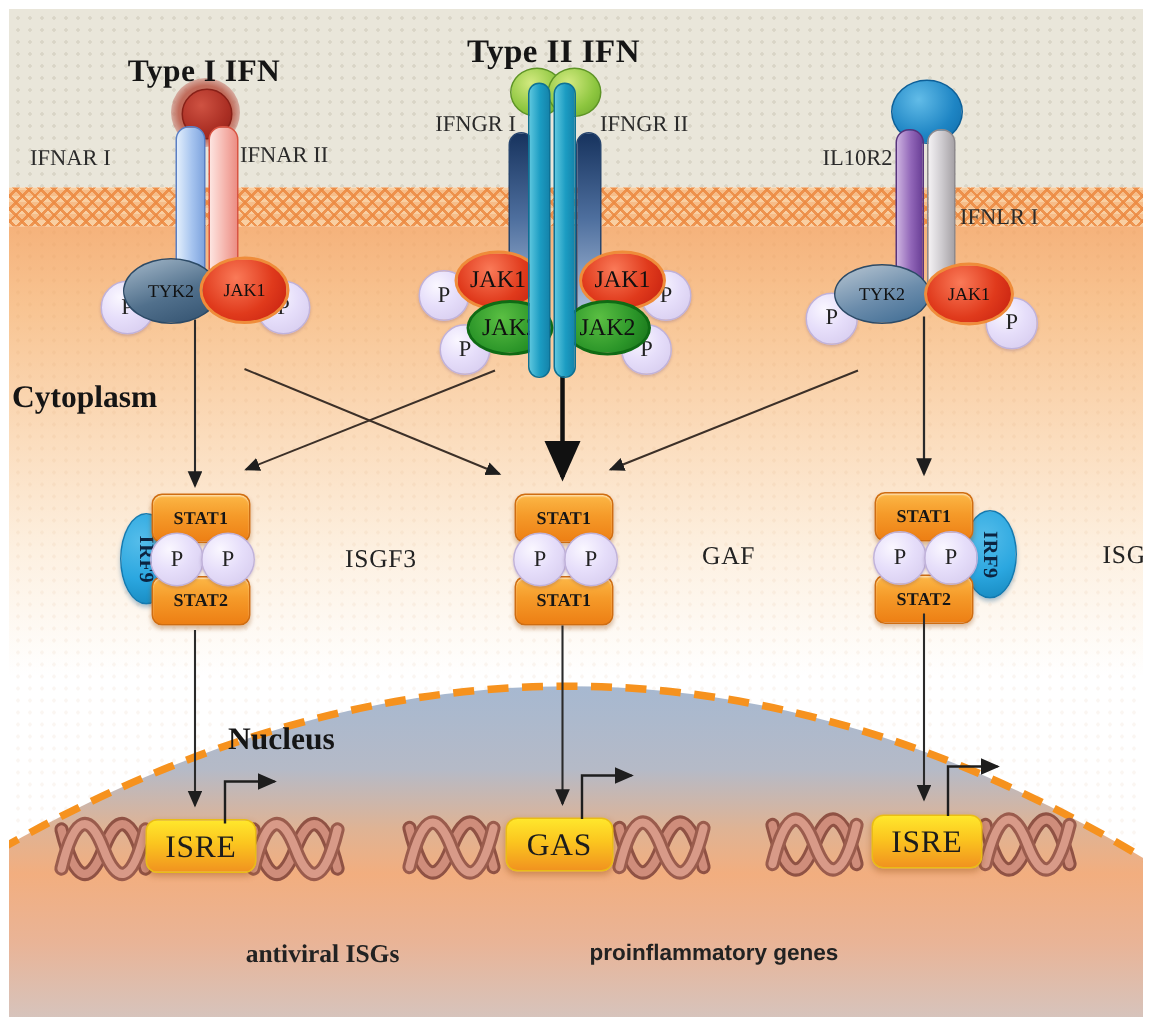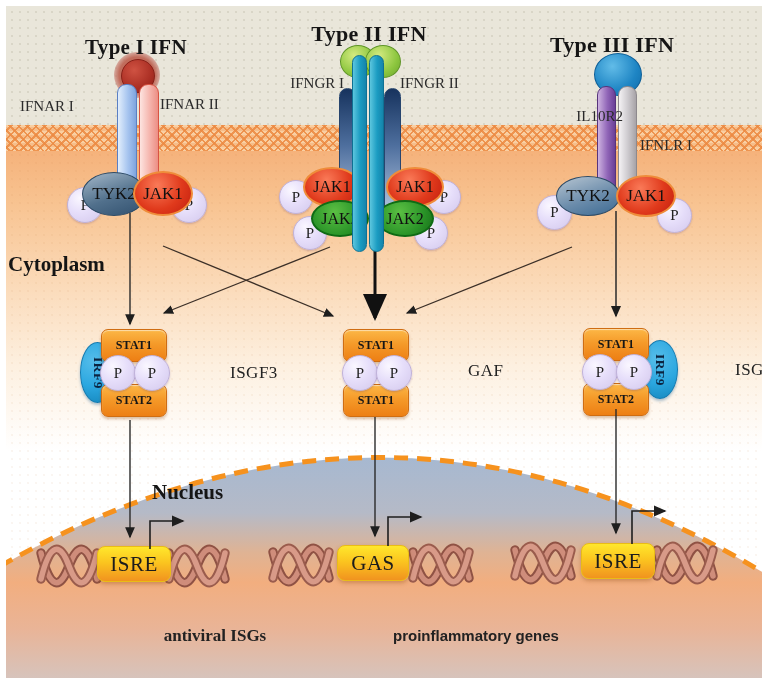--- a/index.html
+++ b/index.html
@@ -26,21 +26,21 @@
   svg.overlay{position:absolute;left:0;top:0;z-index:6;}
   
   .title{font-weight:bold;font-size:21px;letter-spacing:.3px;text-align:center;z-index:9;color:#151515;}
   .rlabel{font-size:15px;z-index:9;color:#2a2a2a;white-space:nowrap;}
   .biglabel{font-weight:bold;font-size:21px;z-index:9;color:#151515;}
   .taglabel{font-size:17px;letter-spacing:.5px;z-index:9;color:#222;white-space:nowrap;margin-left:48px;}
   .outlabel{font-weight:bold;z-index:9;color:#222;white-space:nowrap;}
   
   .bar{border-radius:9px 9px 5px 5px;z-index:5;}
   .ellip{border-radius:50%;display:flex;align-items:center;justify-content:center;z-index:6;
-    font-size:17px;color:#101010;}
+    font-size:12px;color:#101010;}
   .pcirc{border-radius:50%;display:flex;align-items:center;justify-content:center;z-index:5;
     width:34px;height:34px;font-size:15px;color:#222;
     background:radial-gradient(circle at 35% 30%,#faf7ff 0%,#e6defa 45%,#d3c8ec 100%);
     border:1px solid #c0b2da;box-shadow:0 1px 2px rgba(90,60,120,.25);}
   .statbox{width:64px;height:31px;border-radius:7px;z-index:5;display:flex;align-items:center;justify-content:center;
     background:linear-gradient(180deg,#fcb746 0%,#f59a29 45%,#ed7f14 100%);
     border:1.5px solid #cf6d12;box-shadow:0 2px 3px rgba(150,75,10,.35), inset 0 1px 1px rgba(255,255,255,.55);
     font-size:12px;font-weight:600;letter-spacing:.2px;color:#161616;}
   .genebox{height:34px;border-radius:8px;z-index:5;display:flex;align-items:center;justify-content:center;
     background:linear-gradient(180deg,#ffe72c 0%,#fbc51f 45%,#f1931f 100%);
@@ -139,25 +139,24 @@
   <div class="abs pcirc" style="left:293px;top:216px;width:32px;height:32px;">P</div>
   <div class="abs pcirc" style="left:427px;top:180px;width:32px;height:32px;">P</div>
   <div class="abs pcirc" style="left:414px;top:216px;width:32px;height:32px;">P</div>
   <div class="abs ellip" style="left:303px;top:167px;width:54px;height:36px;background:radial-gradient(circle at 40% 30%,#fa7a58 0%,#e03a1c 55%,#c21d0e 100%);border:2px solid #ef8c3a;font-size:16px;">JAK1</div>
   <div class="abs ellip" style="left:386px;top:167px;width:54px;height:36px;background:radial-gradient(circle at 40% 30%,#fa7a58 0%,#e03a1c 55%,#c21d0e 100%);border:2px solid #ef8c3a;font-size:16px;">JAK1</div>
   <div class="abs ellip" style="left:311px;top:200px;width:54px;height:33px;background:radial-gradient(circle at 40% 30%,#5bbf43 0%,#2a9428 60%,#176e18 100%);border:2px solid #0f6b14;font-size:16px;">JAK2</div>
   <div class="abs ellip" style="left:376px;top:200px;width:54px;height:33px;background:radial-gradient(circle at 40% 30%,#5bbf43 0%,#2a9428 60%,#176e18 100%);border:2px solid #0f6b14;font-size:16px;">JAK2</div>
   <div class="abs" style="left:352px;top:55px;width:15px;height:197px;border-radius:8px;z-index:7;background:linear-gradient(90deg,#5cc6de 0%,#1b9cc2 55%,#1584ab 100%);border:1.5px solid #0e7194;box-sizing:border-box;"></div>
   <div class="abs" style="left:369px;top:55px;width:15px;height:197px;border-radius:8px;z-index:7;background:linear-gradient(90deg,#5cc6de 0%,#1b9cc2 55%,#1584ab 100%);border:1.5px solid #0e7194;box-sizing:border-box;"></div>
 
-  <div class="abs title" style="left:530px;top:32px;width:164px;font-size:22px;">Type III IFN</div>
   <div class="abs ligball" style="left:594px;top:53px;width:46px;height:41px;background:radial-gradient(circle at 38% 30%,#62bce8 0%,#1e85c4 60%,#0f6aa8 100%);border:1px solid #0d5f98;"></div>
   <div class="abs bar" style="left:597px;top:86px;width:19px;height:110px;background:linear-gradient(90deg,#cdb2e0 0%,#9166b8 55%,#6a3f96 100%);border:1.5px solid #57347c;box-sizing:border-box;"></div>
   <div class="abs bar" style="left:618px;top:86px;width:19px;height:110px;background:linear-gradient(90deg,#f4f2f4 0%,#cfccd0 50%,#a7a3a7 100%);border:1.5px solid #8d898d;box-sizing:border-box;"></div>
-  <div class="abs rlabel" style="left:547px;top:98px;width:76px;text-align:right;margin-top:10px;">IL10R2</div>
+  <div class="abs rlabel" style="left:519px;top:98px;width:76px;text-align:right;">IL10R2</div>
   <div class="abs rlabel" style="left:640px;top:98px;margin-top:39px;">IFNLR I</div>
   <div class="abs pcirc" style="left:537px;top:195px;width:33px;height:33px;">P</div>
   <div class="abs pcirc" style="left:657px;top:198px;width:33px;height:33px;">P</div>
   <div class="abs ellip" style="left:556px;top:176px;width:62px;height:38px;background:linear-gradient(160deg,#b8c6d2 0%,#6b8cab 55%,#3c6a92 100%);border:1px solid #2c4a66;">TYK2</div>
   <div class="abs ellip" style="left:616px;top:175px;width:56px;height:38px;background:radial-gradient(circle at 40% 30%,#fa7a58 0%,#e03a1c 55%,#c21d0e 100%);border:2px solid #ef8c3a;">JAK1</div>
 
   <div class="abs biglabel" style="left:8px;top:252px;">Cytoplasm</div>
   <div class="abs biglabel" style="left:152px;top:480px;">Nucleus</div>
 
   <div class="abs irf9" style="left:80px;top:342px;width:33px;height:59px;">

